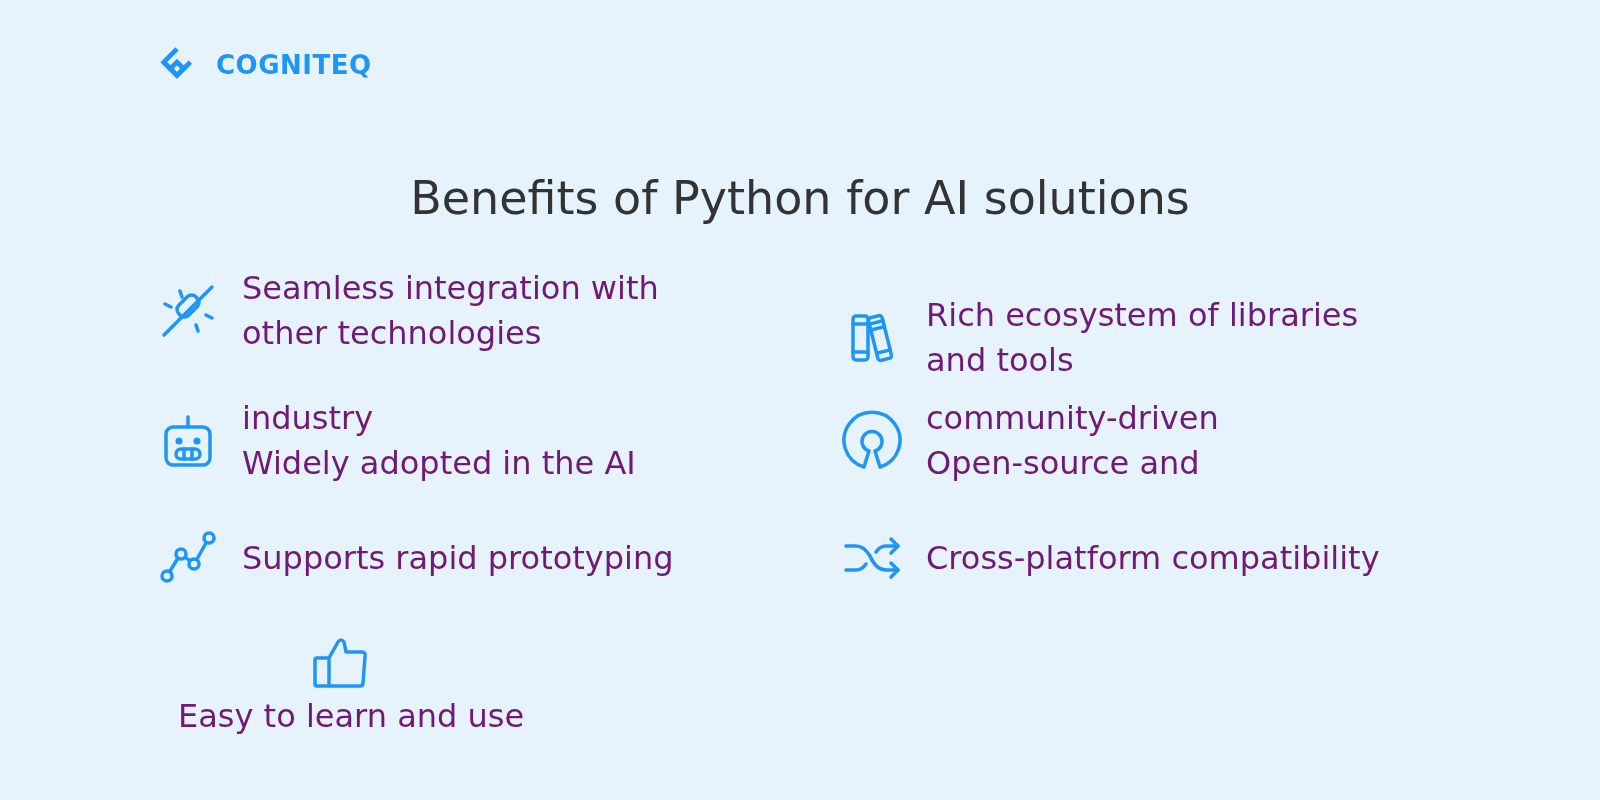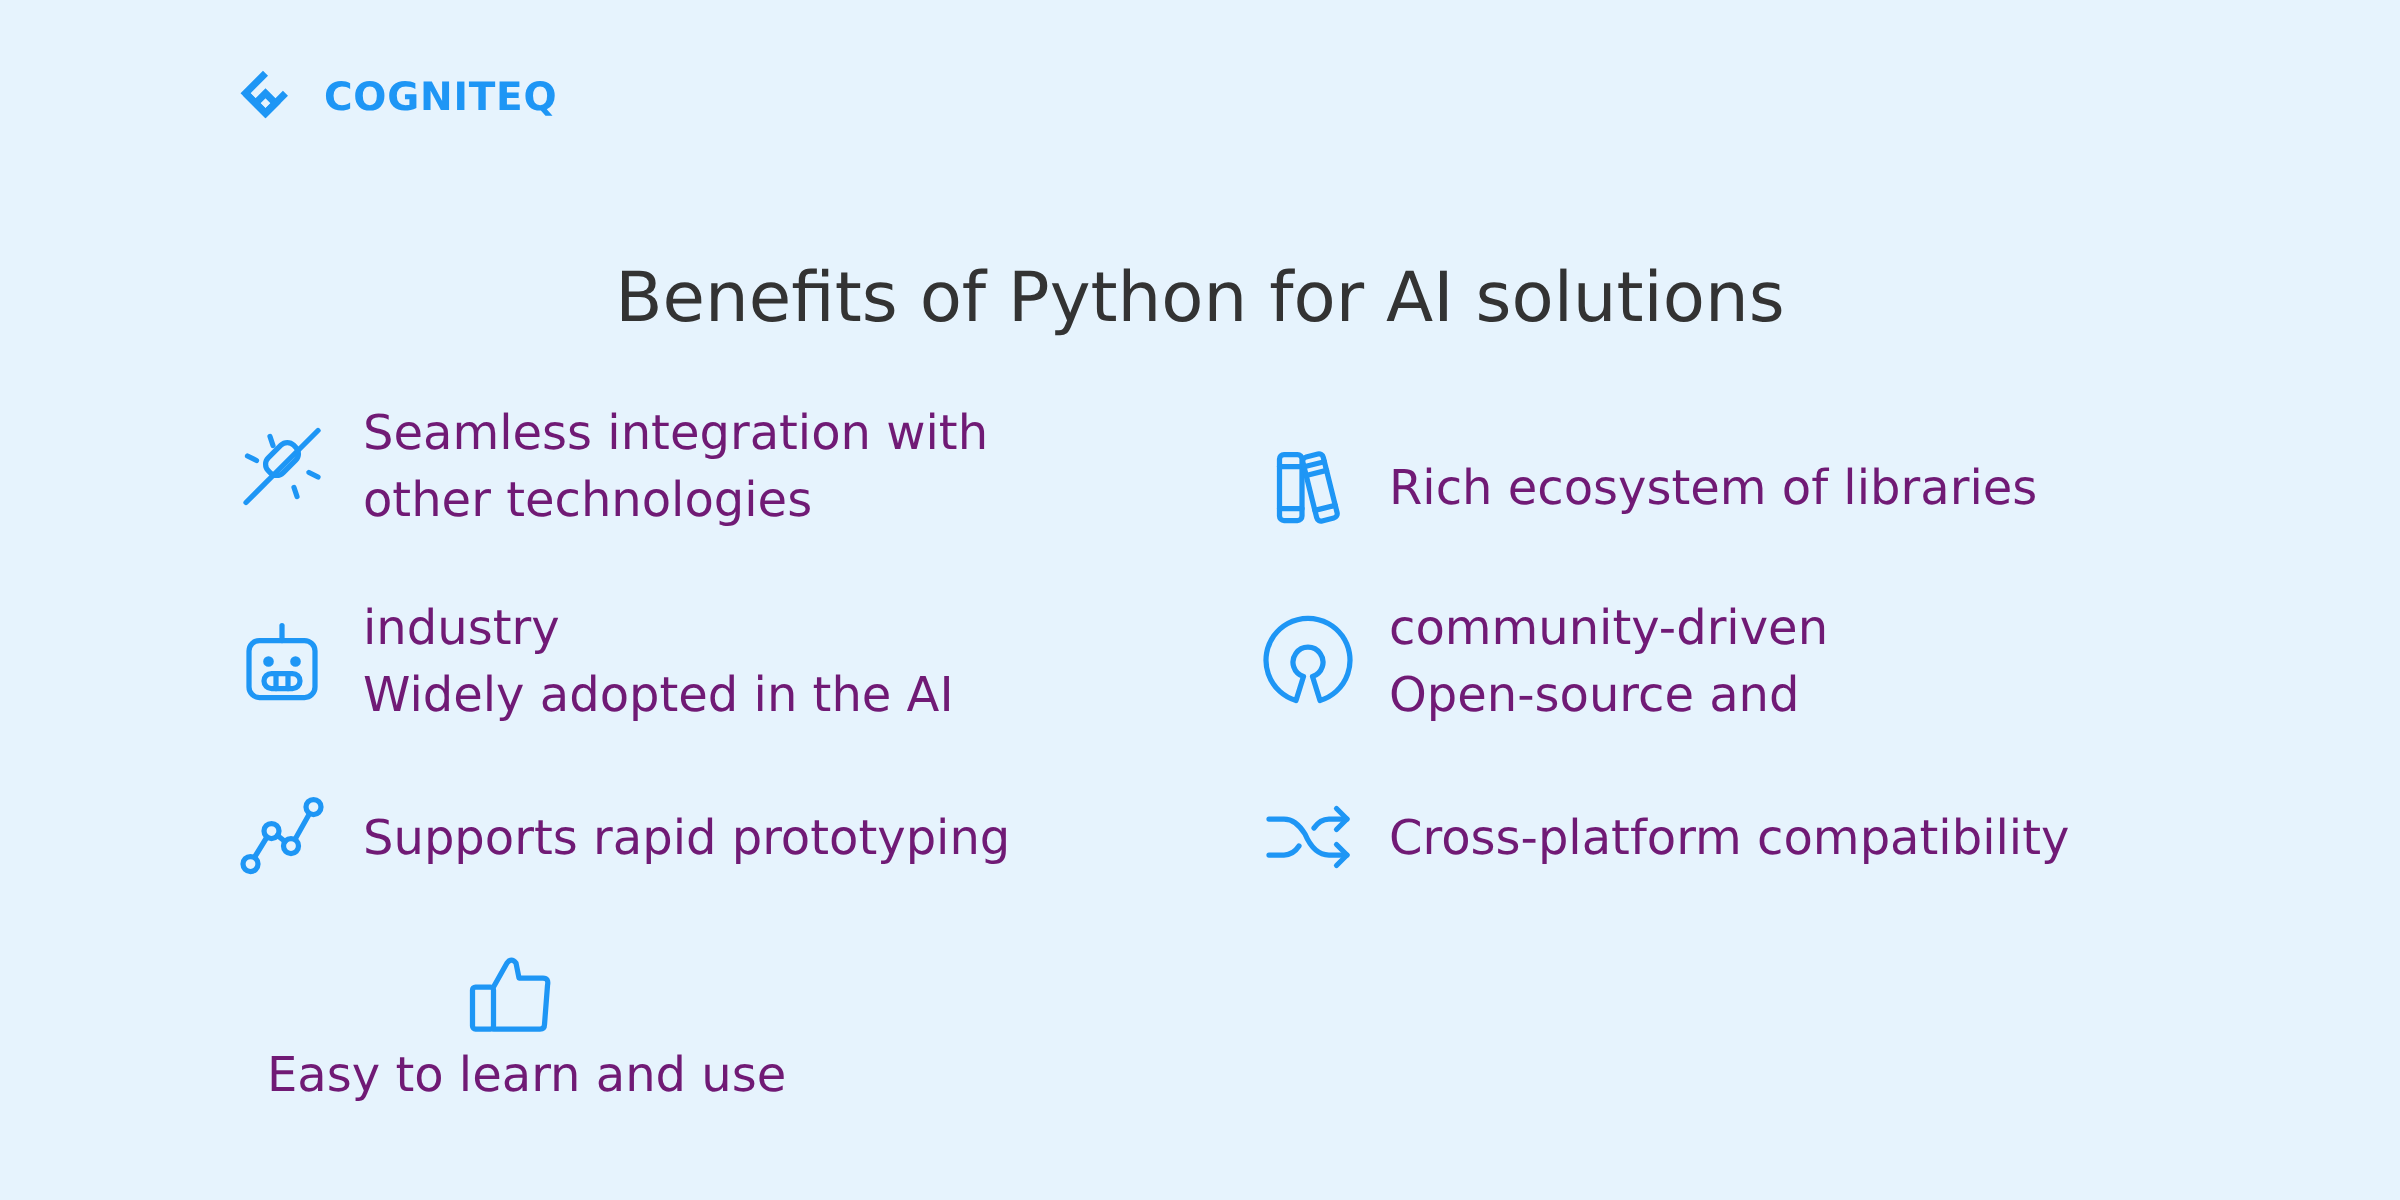--- a/index.html
+++ b/index.html
@@ -103,20 +103,21 @@
       <g transform="rotate(-14 40 32)">
         <rect x="33" y="10" width="14" height="44" rx="3"></rect>
         <line x1="33" y1="16" x2="47" y2="16"></line>
         <line x1="33" y1="22" x2="47" y2="22"></line>
         <line x1="33" y1="46" x2="47" y2="46"></line>
       </g>
     </svg>
   </div>
   <div class="label">
     <div>Rich ecosystem of libraries</div>
+    <div>and tools</div>
   </div>
 </div>
 
 <div class="item" style="left:840px; top:396px;">
   <div class="icon">
     <svg viewBox="0 0 64 64" fill="none" stroke="#1e96f5" stroke-width="3.5" stroke-linecap="round" stroke-linejoin="round">
       <path d="M24 58 A28 28 0 1 1 40 58 L35 42 A10 10 0 1 0 29 42 Z"></path>
     </svg>
   </div>
   <div class="label">

